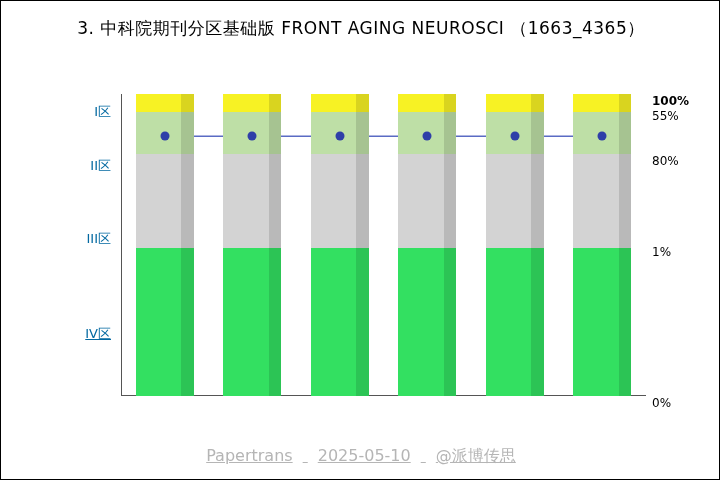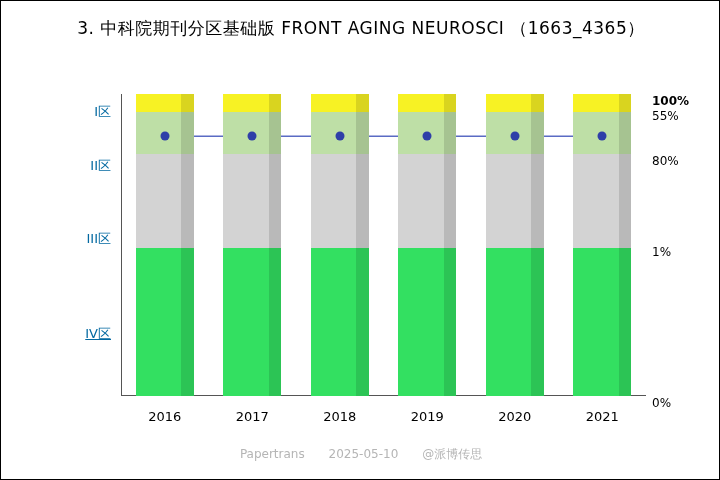--- a/index.html
+++ b/index.html
@@ -154,23 +154,24 @@
     white-space: nowrap;
   }
 
   
   #footer {
     position: absolute;
     left: 0;
     top: 445px;
     width: 720px;
     text-align: center;
-    font-size: 12px;
+    font-size: 16px;
     color: #b5b5b5;
     white-space: nowrap;
+    text-decoration: underline;
   }
   #footer span { margin: 0 10px; }
 </style>
 </head>
 <body>
 
 <div id="page">
 
   <div id="title">3. 中科院期刊分区基础版 FRONT AGING NEUROSCI （1663_4365）</div>
 
@@ -249,28 +250,20 @@
     </div>
 
   <div id="y-right">
       <div class="y-right-label" style="top: -7px; font-weight: bold;">100%</div>
       <div class="y-right-label" style="top: 8.1px;">55%</div>
       <div class="y-right-label" style="top: 53.4px;">80%</div>
       <div class="y-right-label" style="top: 144px;">1%</div>
       <div class="y-right-label" style="top: 295px;">0%</div>
     </div>
 
-  <div id="x-axis">
-      <div class="x-label" style="left: 43.75px;">2016</div>
-      <div class="x-label" style="left: 131.25px;">2017</div>
-      <div class="x-label" style="left: 218.75px;">2018</div>
-      <div class="x-label" style="left: 306.25px;">2019</div>
-      <div class="x-label" style="left: 393.75px;">2020</div>
-      <div class="x-label" style="left: 481.25px;">2021</div>
-    </div>
 
   <div id="footer">
     <span>Papertrans</span>
     <span>2025-05-10</span>
     <span>@派博传思</span>
   </div>
 
 </div>
 
 </body></html>

